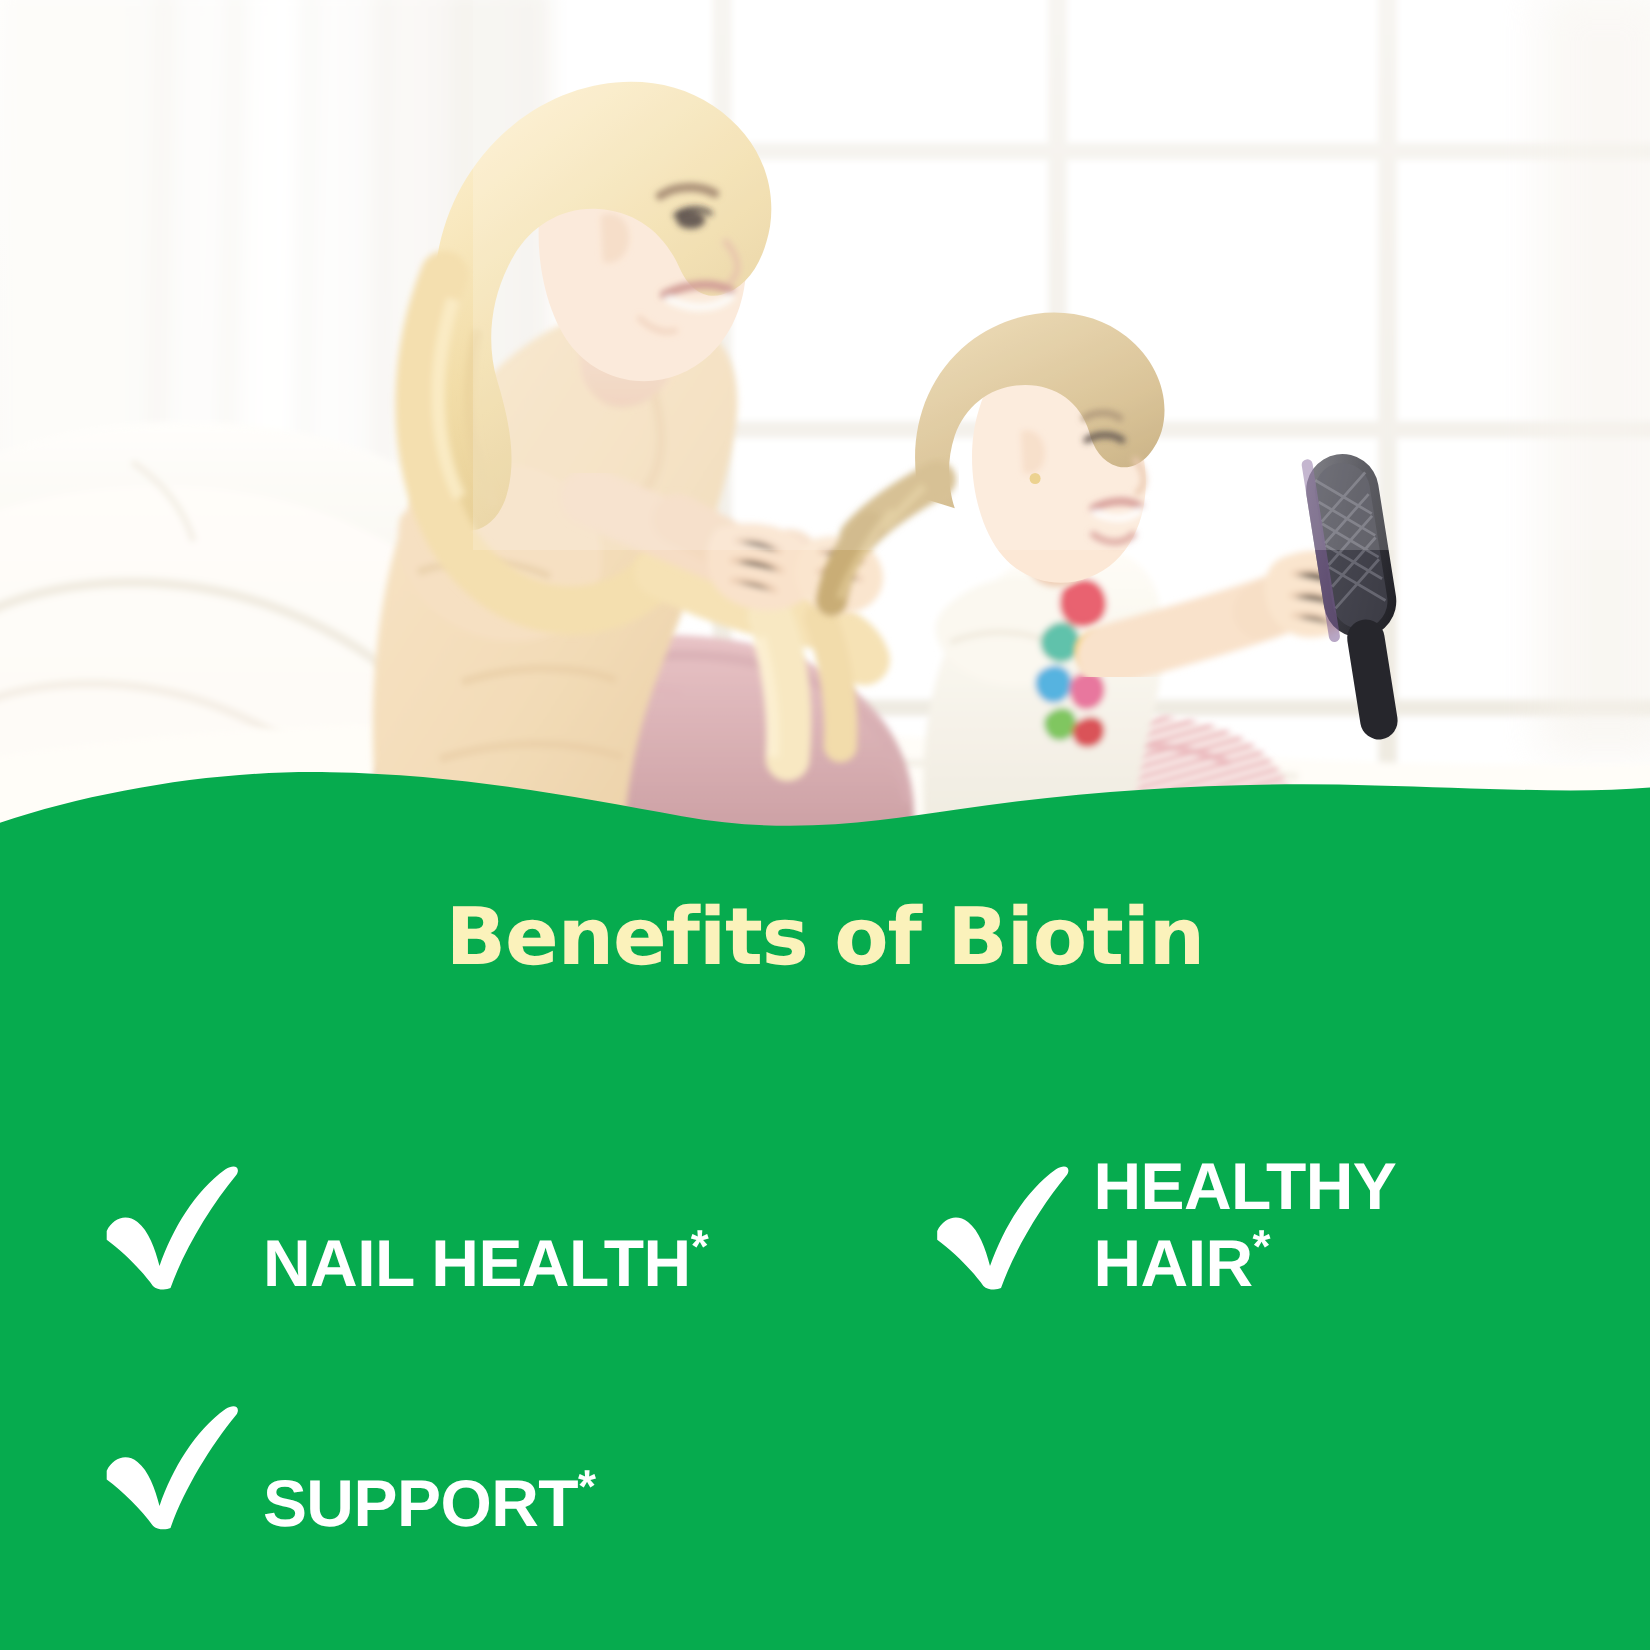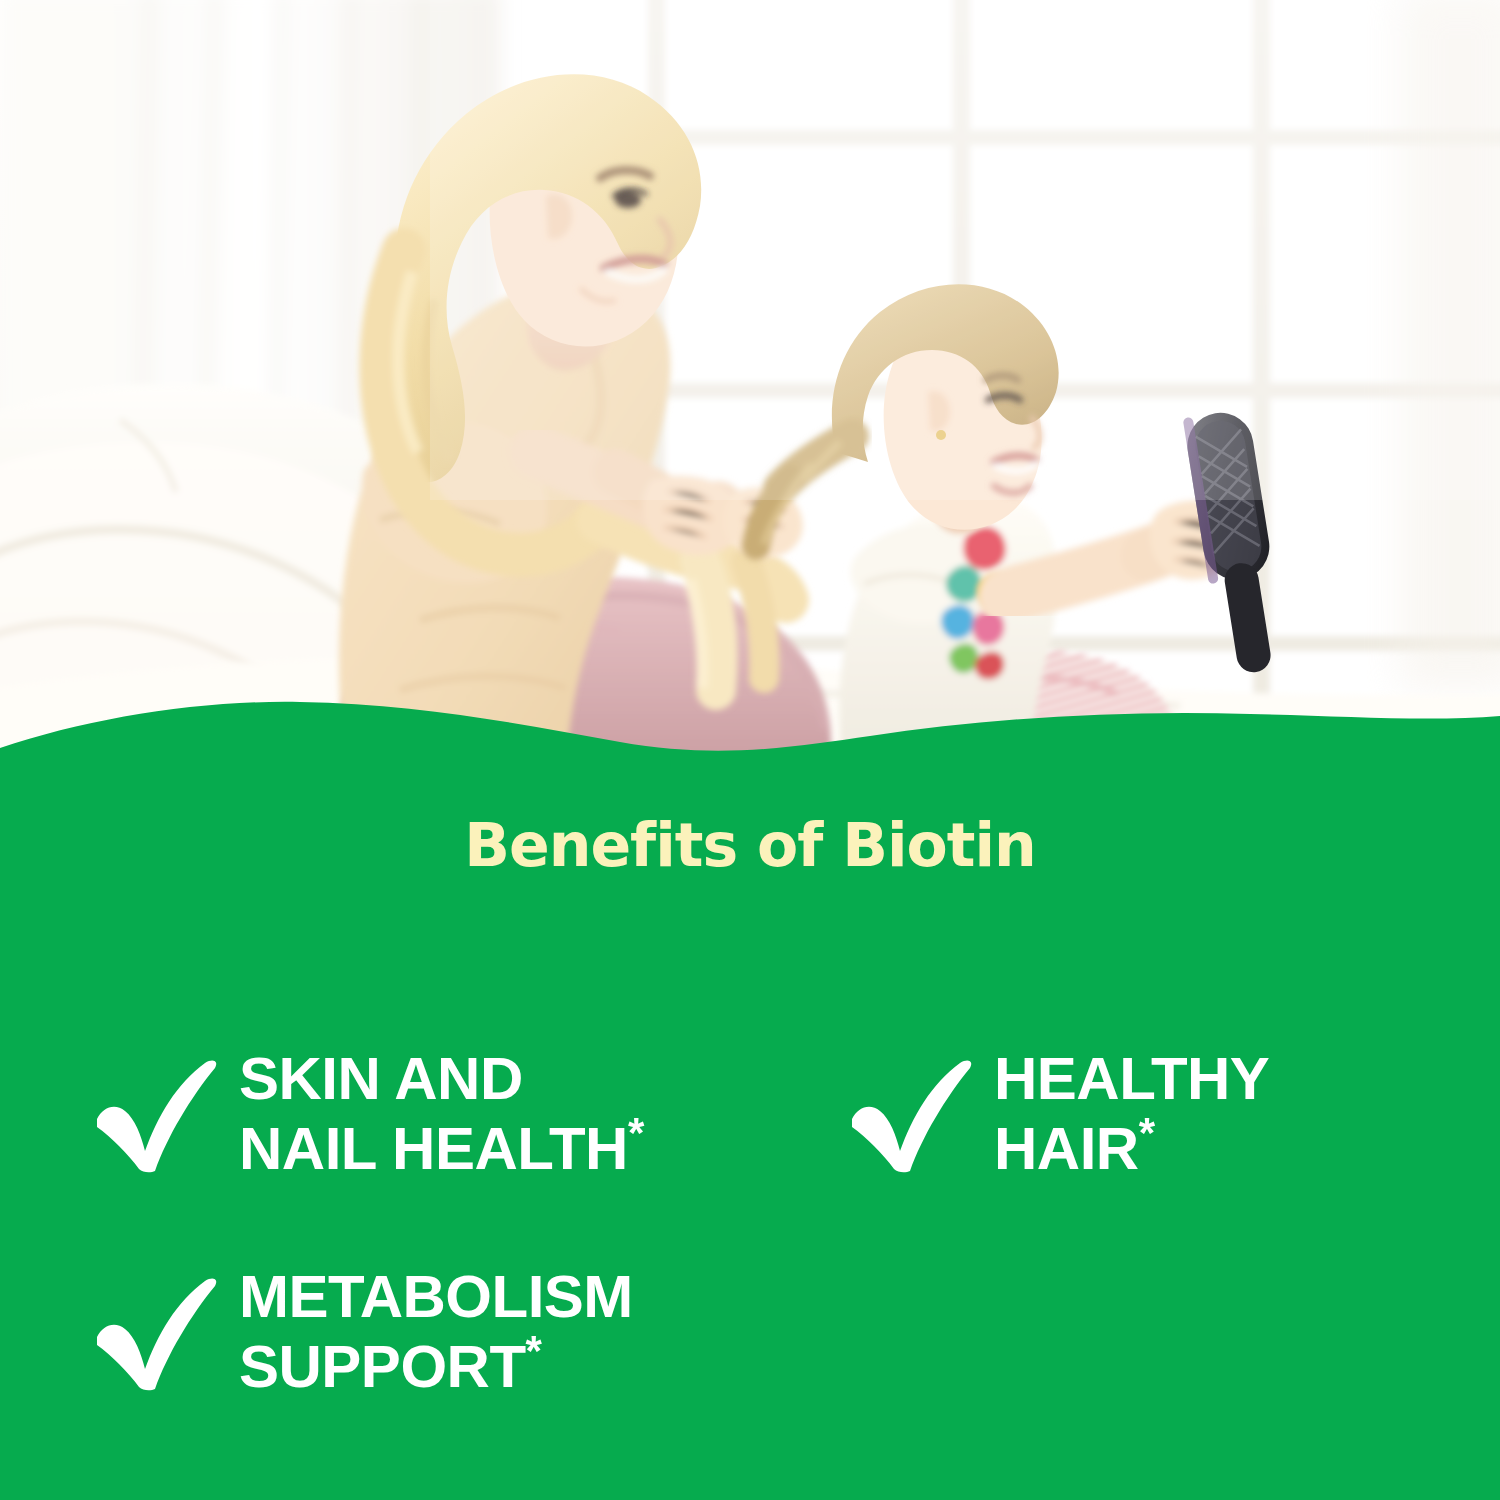--- a/index.html
+++ b/index.html
@@ -52,21 +52,21 @@
   }
 
   #title {
     position: absolute;
     left: 0;
     top: 25px;
     width: 1500px;
     text-align: center;
     font-family: "DejaVu Sans", sans-serif;
     font-weight: bold;
-    font-size: 60px;
+    font-size: 72px;
     line-height: 1.0;
     letter-spacing: -1px;
     color: #fbf2bb;
     white-space: nowrap;
   }
 
   #benefits {
     position: absolute;
     left: 95px;
     top: 215px;
@@ -394,38 +394,38 @@
     <div id="title">Benefits of Biotin</div>
 
     <div id="benefits">
 
       <div class="benefit">
         <span class="check-icon">
           <svg viewBox="0 0 130 118" xmlns="http://www.w3.org/2000/svg">
             <path d="M2,64 C8,52 20,48 30,56 C40,64 46,80 50,96 C62,62 82,28 110,8 C118,3 124,6 120,13 C96,42 72,82 60,116 C56,118 48,118 44,114 C34,100 16,82 2,72 Z" fill="#ffffff"></path>
           </svg>
         </span>
-        <span class="benefit-label"><span>SKIN AND</span><br><span>NAIL HEALTH</span><span class="ast">*</span></span>
+        <span class="benefit-label"><br><span>NAIL HEALTH</span><span class="ast">*</span></span>
       </div>
 
       <div class="benefit">
         <span class="check-icon">
           <svg viewBox="0 0 130 118" xmlns="http://www.w3.org/2000/svg">
             <path d="M2,64 C8,52 20,48 30,56 C40,64 46,80 50,96 C62,62 82,28 110,8 C118,3 124,6 120,13 C96,42 72,82 60,116 C56,118 48,118 44,114 C34,100 16,82 2,72 Z" fill="#ffffff"></path>
           </svg>
         </span>
         <span class="benefit-label"><span>HEALTHY</span><br><span>HAIR</span><span class="ast">*</span></span>
       </div>
 
       <div class="benefit">
         <span class="check-icon">
           <svg viewBox="0 0 130 118" xmlns="http://www.w3.org/2000/svg">
             <path d="M2,64 C8,52 20,48 30,56 C40,64 46,80 50,96 C62,62 82,28 110,8 C118,3 124,6 120,13 C96,42 72,82 60,116 C56,118 48,118 44,114 C34,100 16,82 2,72 Z" fill="#ffffff"></path>
           </svg>
         </span>
-        <span class="benefit-label"><span>METABOLISM</span><br><span>SUPPORT</span><span class="ast">*</span></span>
+        <span class="benefit-label"><br><span>SUPPORT</span><span class="ast">*</span></span>
       </div>
 
 
     </div>
   </div>
 
 </div>
 
 </body></html>

